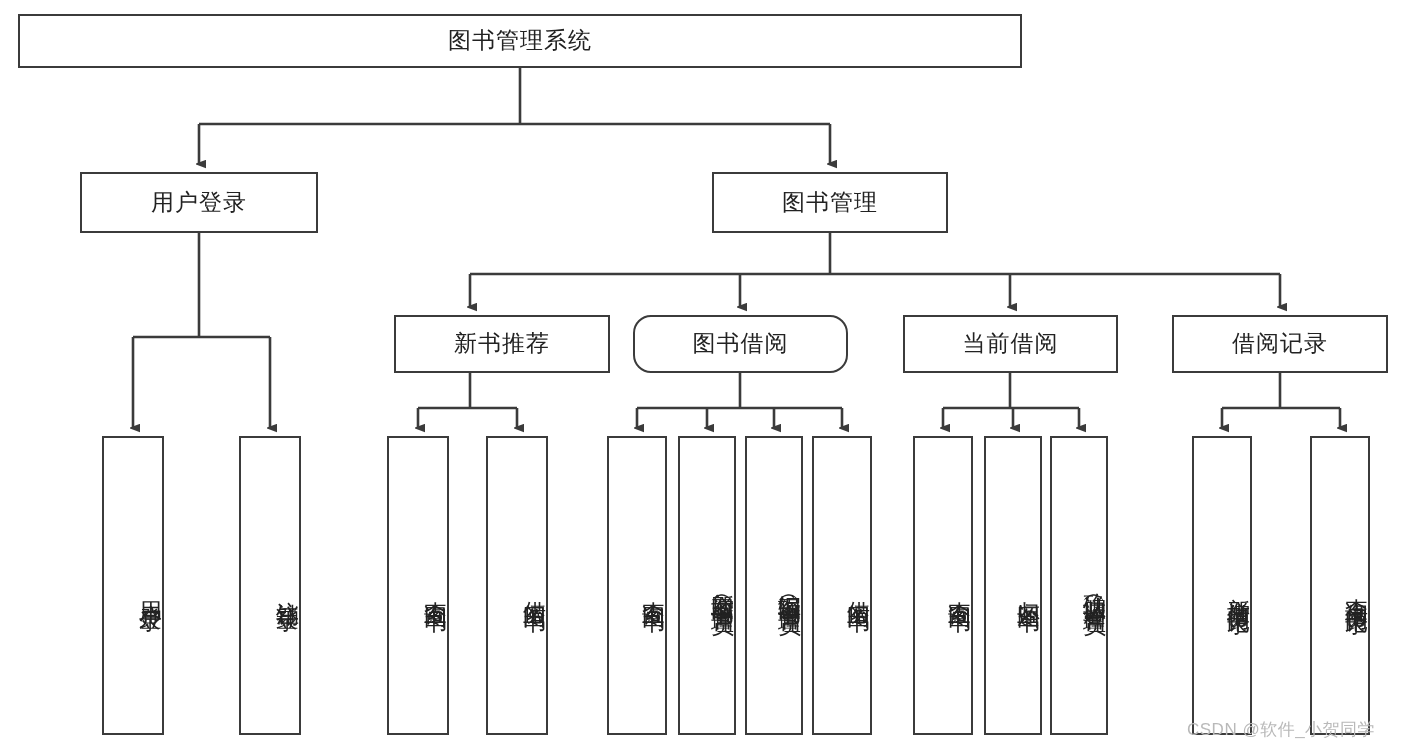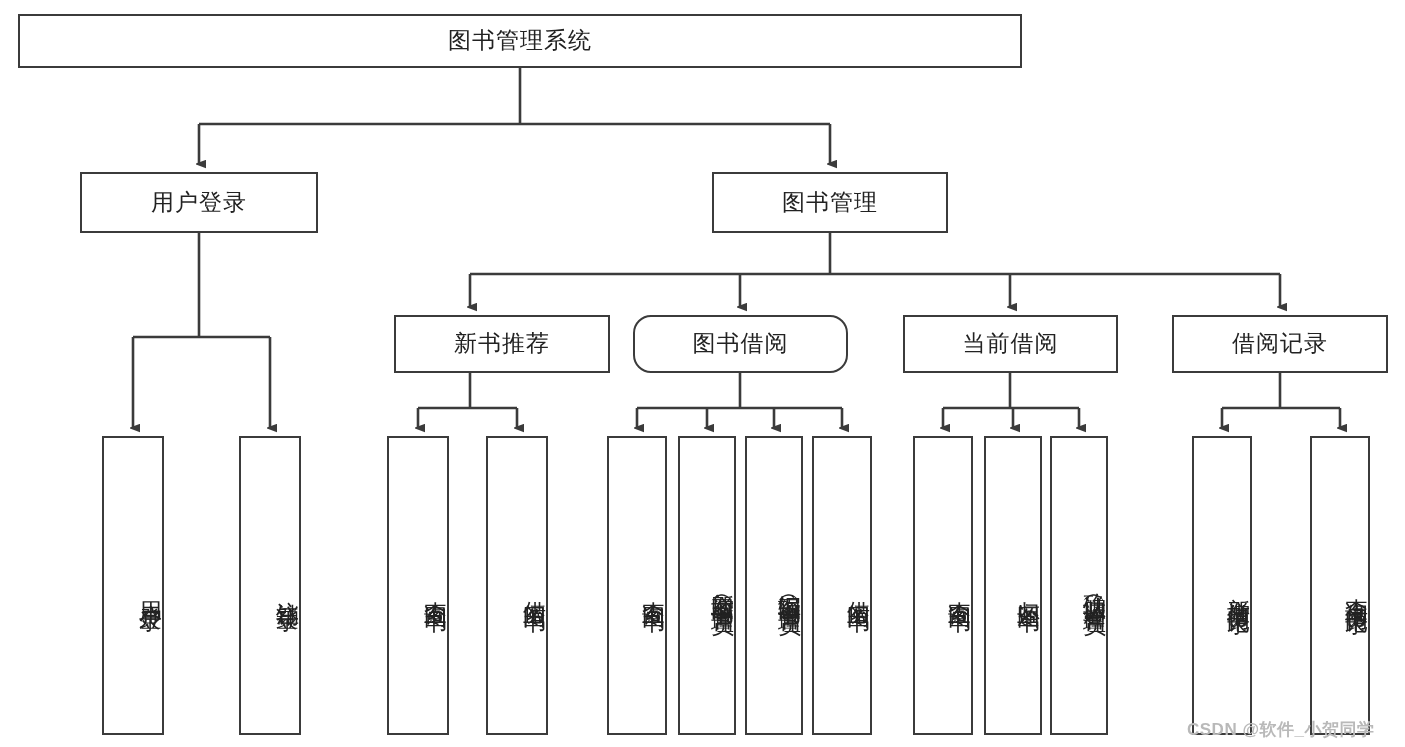--- a/index.html
+++ b/index.html
@@ -184,15 +184,15 @@
         <span class="vtext">确认归还（管理员）</span>
       </div>
       <div class="node v" style="left: 1192px; top: 436px; width: 60px; height: 299px;">
         <span class="vtext">新增借阅记录</span>
       </div>
       <div class="node v" style="left: 1310px; top: 436px; width: 60px; height: 299px;">
         <span class="vtext">查询借阅记录</span>
       </div>
     </div>
 
-  <div class="watermark" style="left: 1187px; top: 718px; font-weight: bold;">CSDN @软件_小贺同学</div>
+  <div class="watermark" style="left: 1187px; top: 718px;">CSDN @软件_小贺同学</div>
 
 </div>
 
 </body></html>

